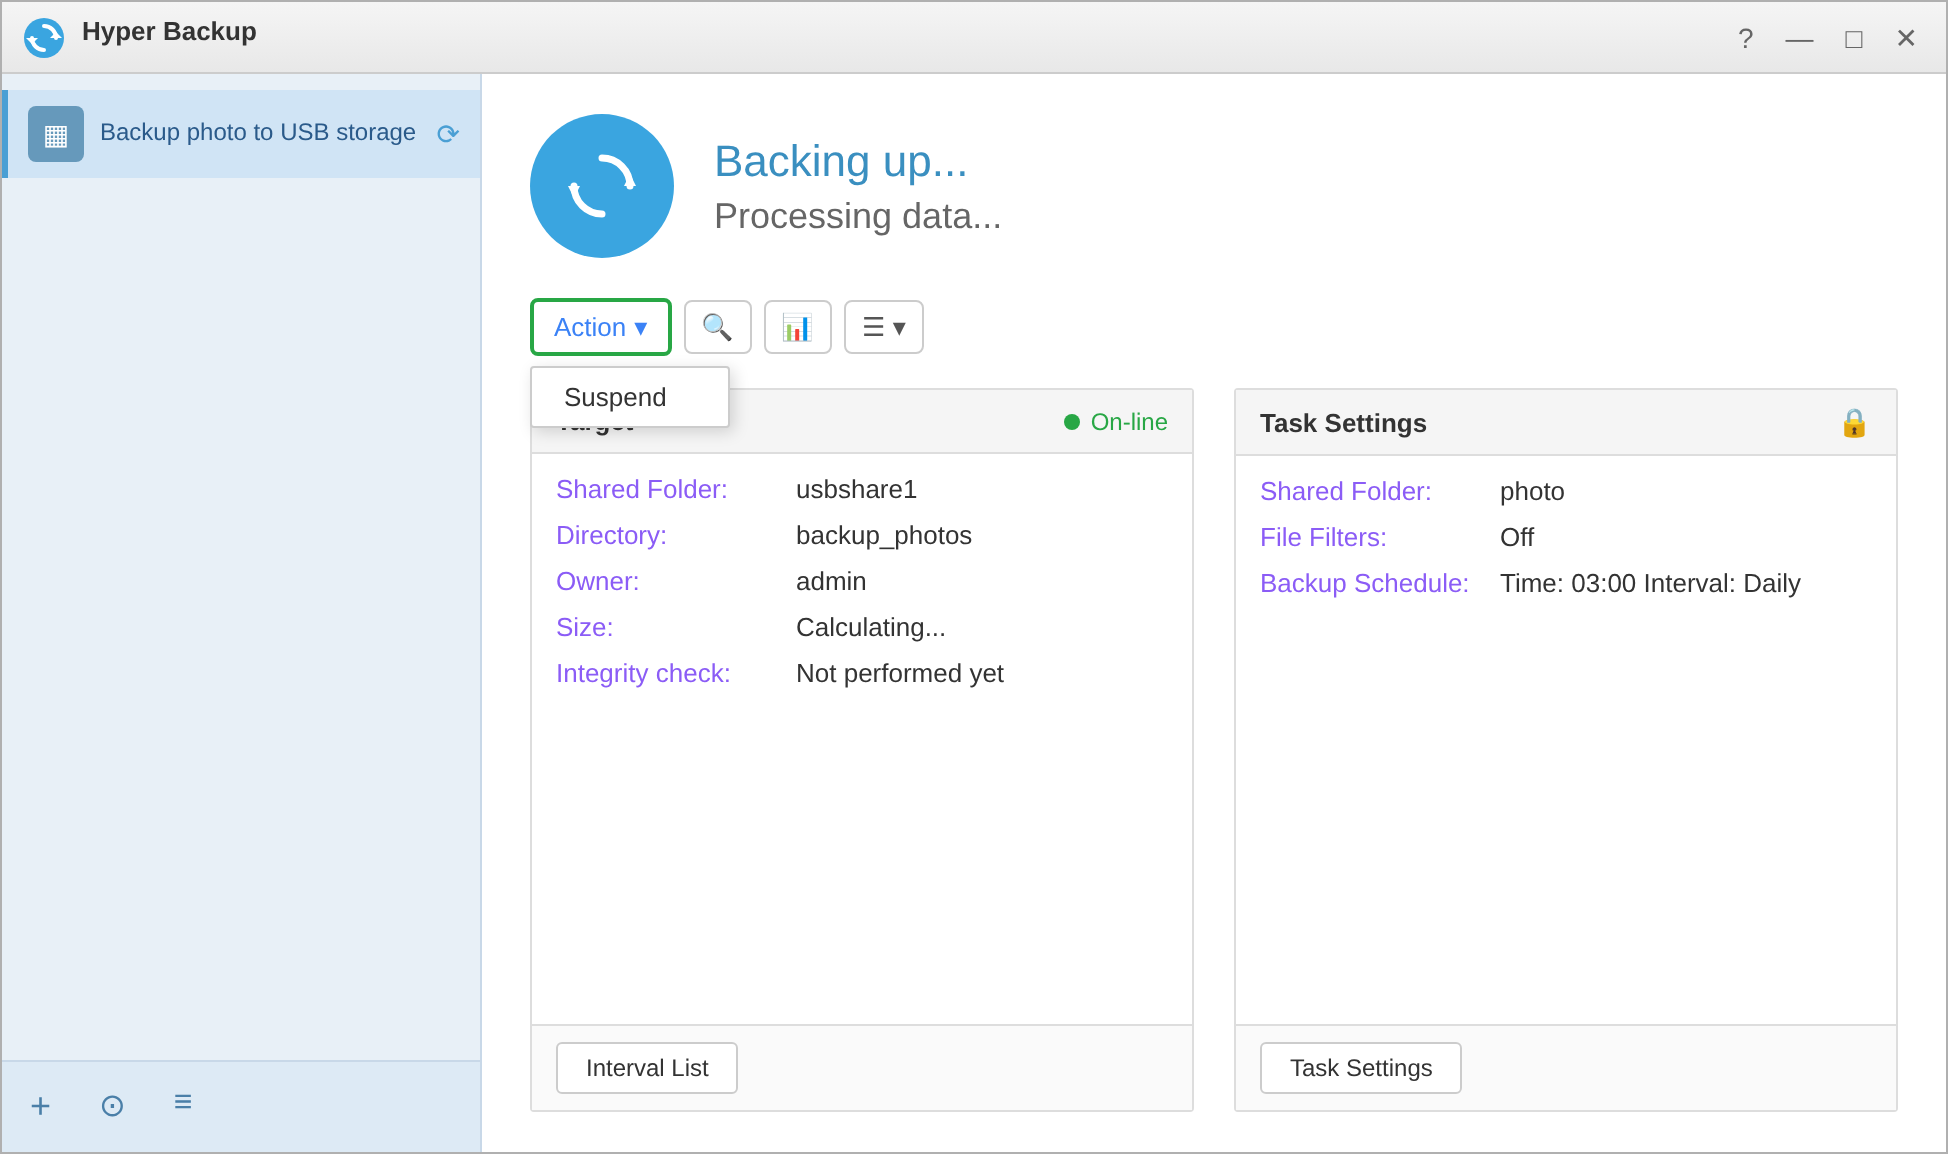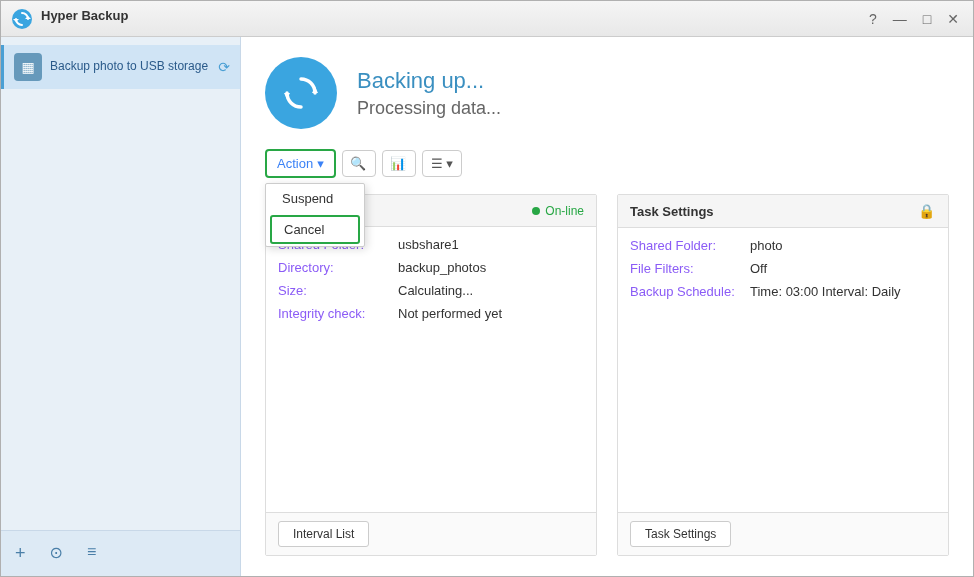--- a/index.html
+++ b/index.html
@@ -368,21 +368,20 @@
         </button>
         <button class="btn-icon">
           <span>📊</span>
         </button>
         <button class="btn-icon">
           <span>☰ ▾</span>
         </button>
 
         <div class="dropdown-menu">
           <div class="dropdown-item">Suspend</div>
-          <div class="dropdown-item selected" style="border: 2px solid #28a745; border-radius: 3px; margin: 2px 4px; padding: 5px 12px;">Cancel</div>
         </div>
       </div>
 
       <div class="details-section">
 
         <div class="details-panel">
           <div class="panel-header">
             <span class="panel-header-title">Target</span>
             <div class="panel-header-status">
               <div class="status-dot"></div>
@@ -392,20 +391,24 @@
           <div class="panel-body">
             <div class="detail-row">
               <span class="detail-label">Shared Folder:</span>
               <span class="detail-value">usbshare1</span>
             </div>
             <div class="detail-row">
               <span class="detail-label">Directory:</span>
               <span class="detail-value">backup_photos</span>
             </div>
             <div class="detail-row">
+              <span class="detail-label">Owner:</span>
+              <span class="detail-value">admin</span>
+            </div>
+            <div class="detail-row">
               <span class="detail-label">Size:</span>
               <span class="detail-value">Calculating...</span>
             </div>
             <div class="detail-row">
               <span class="detail-label">Integrity check:</span>
               <span class="detail-value">Not performed yet</span>
             </div>
           </div>
           <div class="panel-footer">
             <button class="btn-footer">Interval List</button>

